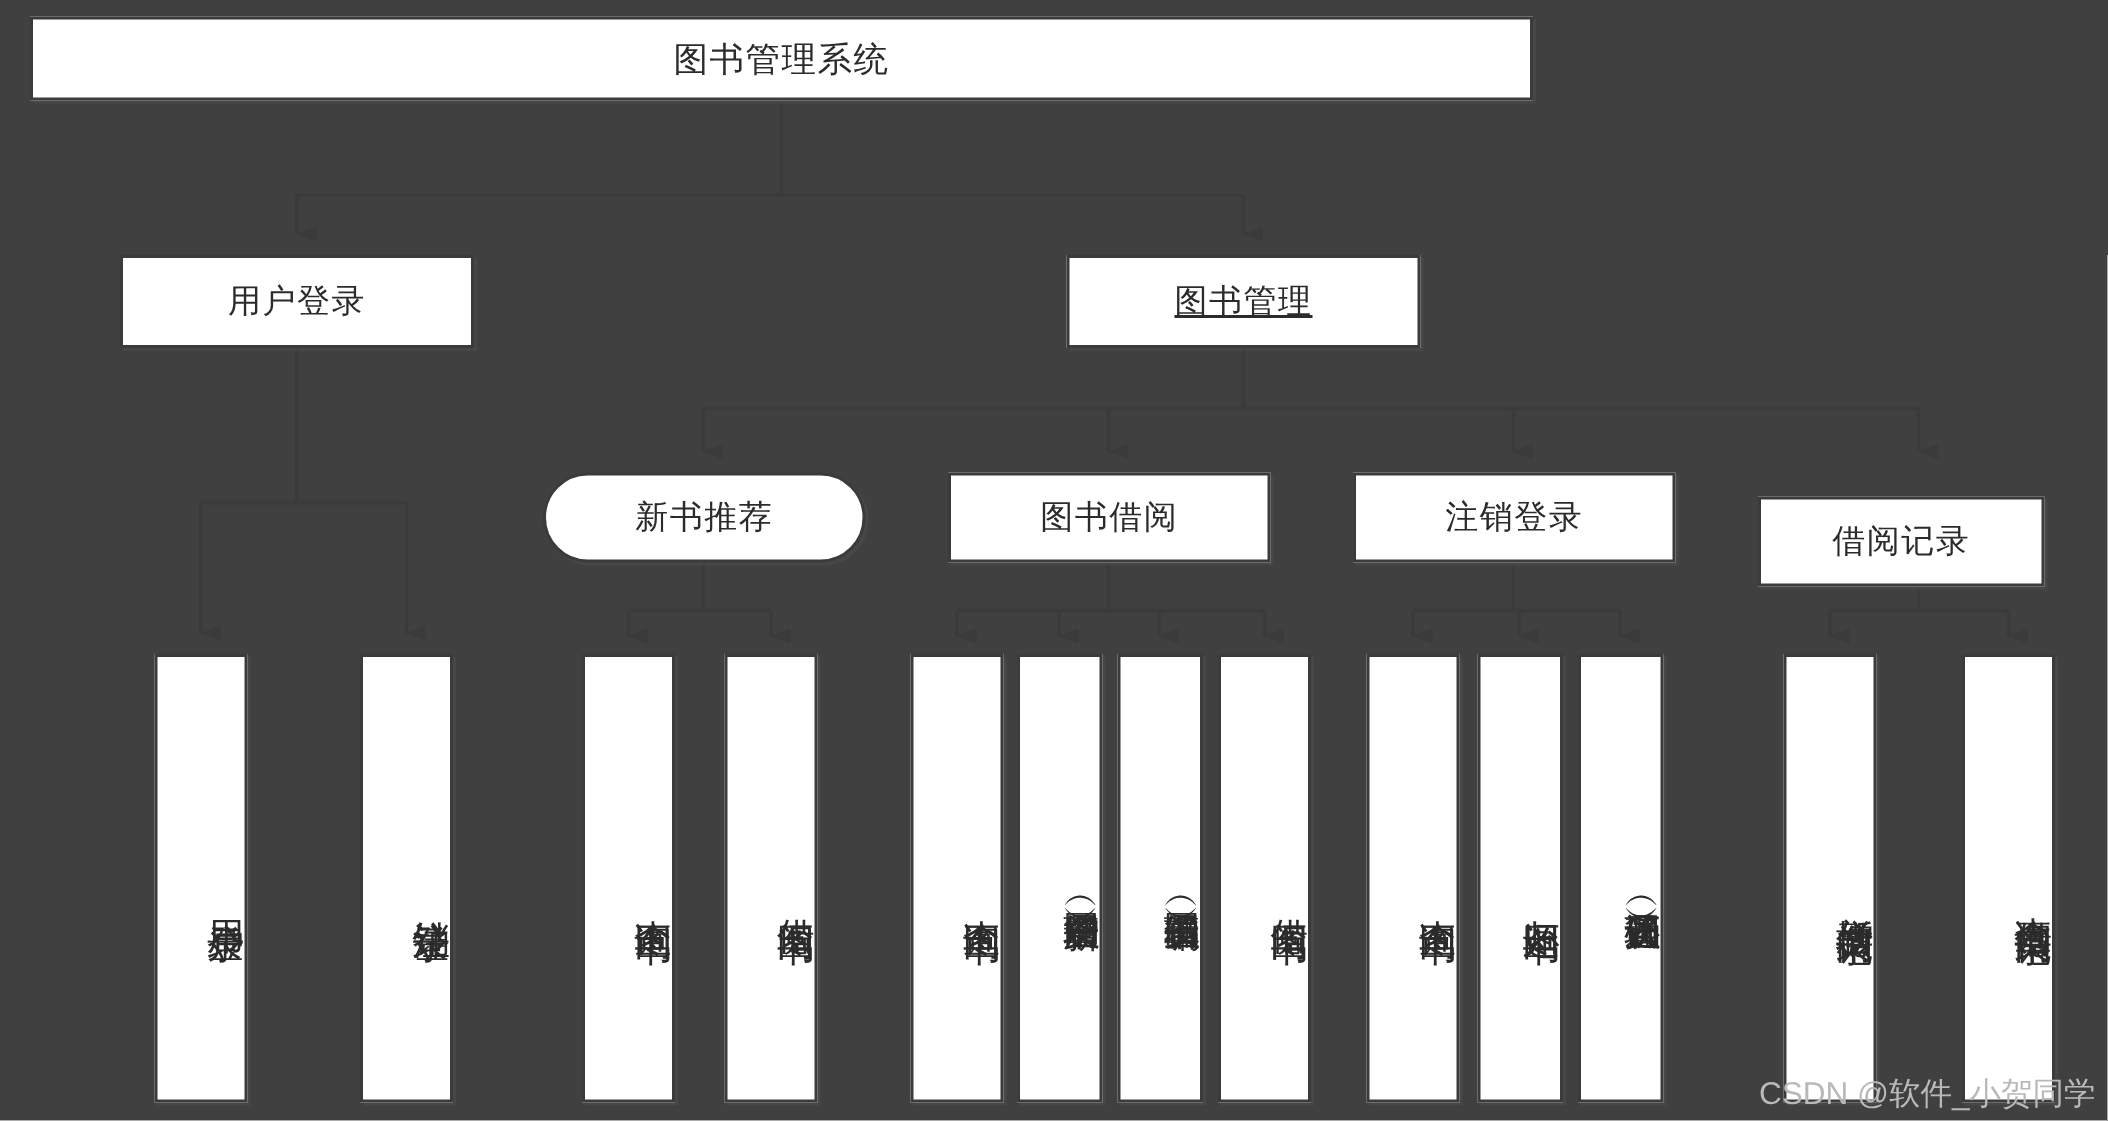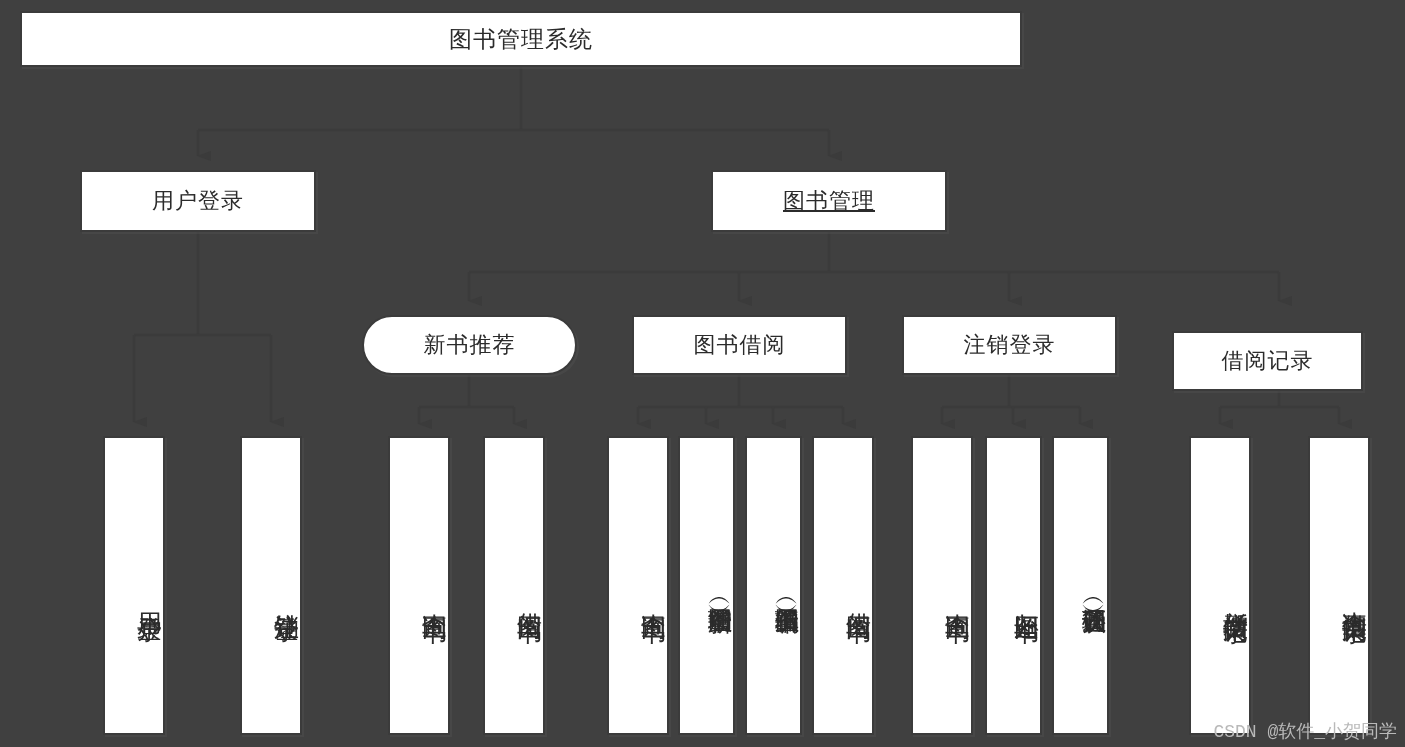--- a/index.html
+++ b/index.html
@@ -58,25 +58,25 @@
   }
   .node.vertical.long {
     font-size: 24px;
     letter-spacing: 0px;
     padding-top: 8px;
   }
   .watermark {
     position: absolute;
     right: 8px;
     bottom: 4px;
-    font-size: 18px;
+    font-size: 21px;
     color: #b9b9b9;
     white-space: nowrap;
     z-index: 5;
-    font-family: Liberation Mono, monospace;
+    font-family: Liberation Sans, sans-serif;
   }
 </style>
 </head>
 <body>
 
 <div id="canvas">
 
   <svg id="edges" viewBox="0 0 1405 747" xmlns="http://www.w3.org/2000/svg">
     <defs>
       <marker id="arrow" viewBox="0 0 12 14" refX="6" refY="13" markerWidth="12" markerHeight="14" orient="auto-start-reverse" markerUnits="userSpaceOnUse">

